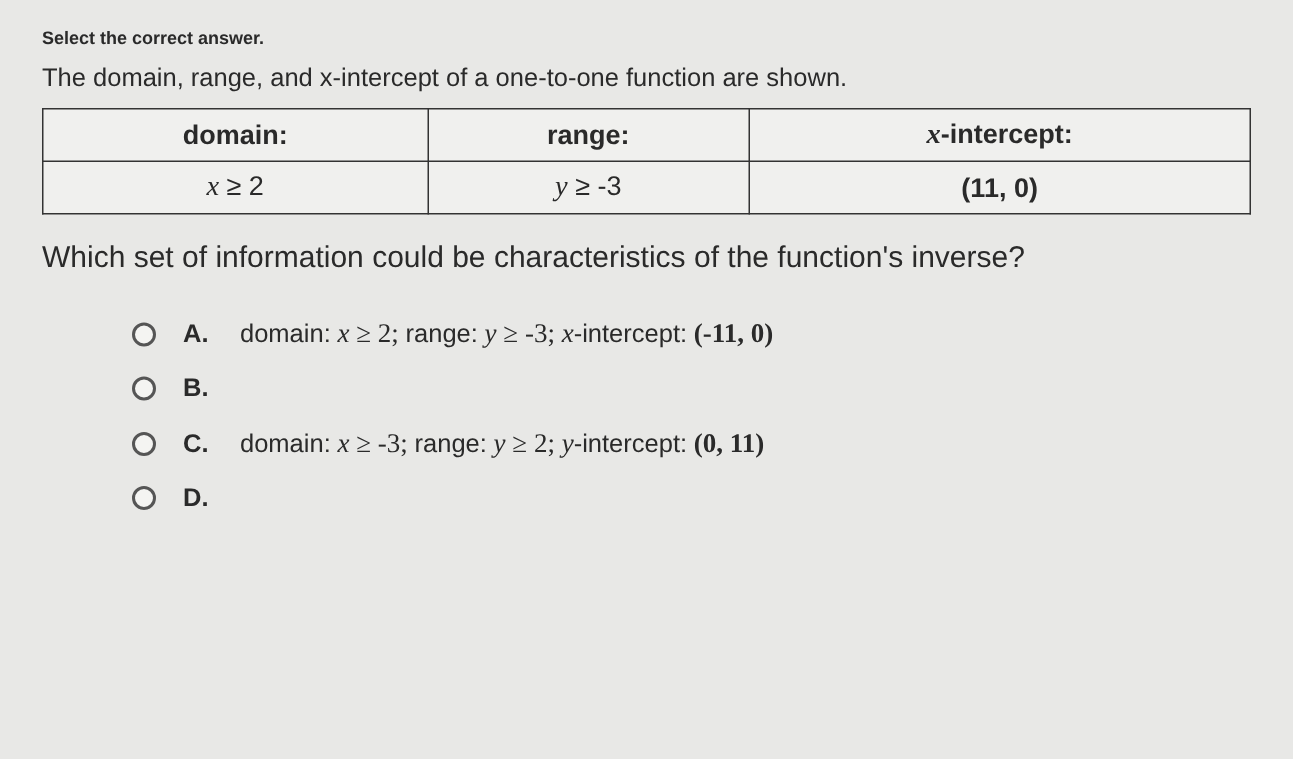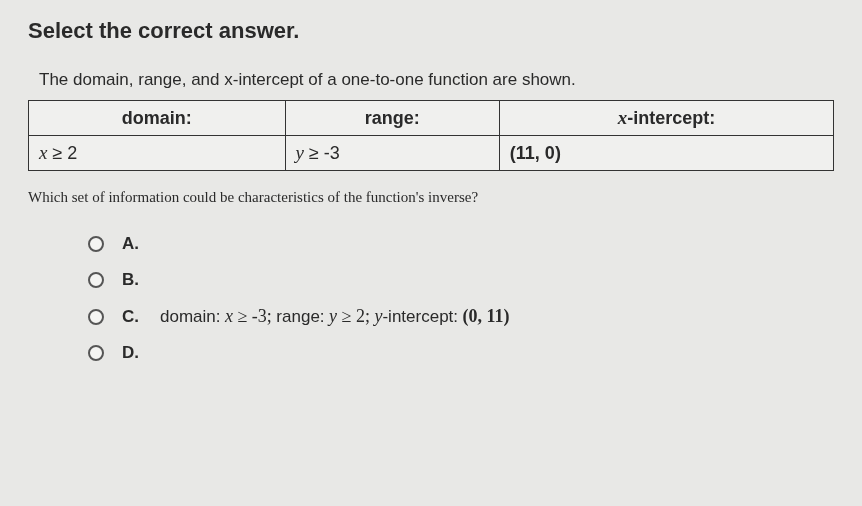--- a/index.html
+++ b/index.html
@@ -9,55 +9,53 @@
     }
     body {
       width: 862px;
       height: 506px;
       background: #e8e8e6;
       font-family: Arial, sans-serif;
       color: #2a2a2a;
       padding: 18px 28px;
     }
     .instruction {
-      font-size: 22px;
+      font-size: 12px;
       font-weight: 600;
-      margin-bottom: 26px;
+      margin-bottom: 10px;
     }
     .prompt {
       font-size: 17px;
       margin-bottom: 10px;
-      margin-left: 11px;
     }
     table {
       width: 100%;
       border-collapse: collapse;
       margin-bottom: 18px;
       background: #f0f0ee;
     }
     table td, table th {
       border: 1.5px solid #333;
       padding: 6px 10px;
       font-size: 18px;
-      text-align: left;
+      text-align: center;
       font-weight: normal;
     }
     table th {
       text-align: center;
       font-weight: 600;
     }
     .ital {
       font-style: italic;
       font-family: 'Times New Roman', serif;
       font-size: 19px;
     }
     .question {
-      font-size: 15px;
+      font-size: 20px;
       margin-bottom: 28px;
-      font-family: Liberation Serif, serif;
     }
     .options {
       padding-left: 60px;
     }
     .option-row {
       display: flex;
       align-items: center;
       margin-bottom: 16px;
       font-size: 17px;
     }
@@ -111,20 +109,23 @@
 </tbody>
   </table>
 
 <div class="question">Which set of information could be characteristics of the function's inverse?</div>
 
 <div class="options">
 
   <div class="option-row">
     <div class="radio"></div>
     <div class="letter">A.</div>
+    <div class="opt-text">
+      <span class="label-word">domain:</span> <span class="math-var">x</span> ≥ 2; <span class="label-word">range:</span> <span class="math-var">y</span> ≥ -3; <span class="math-var">x</span><span class="label-word">-intercept:</span> <b>(-11, 0)</b>
+    </div>
   </div>
 
   <div class="option-row">
     <div class="radio"></div>
     <div class="letter">B.</div>
   </div>
 
   <div class="option-row">
     <div class="radio"></div>
     <div class="letter">C.</div>

